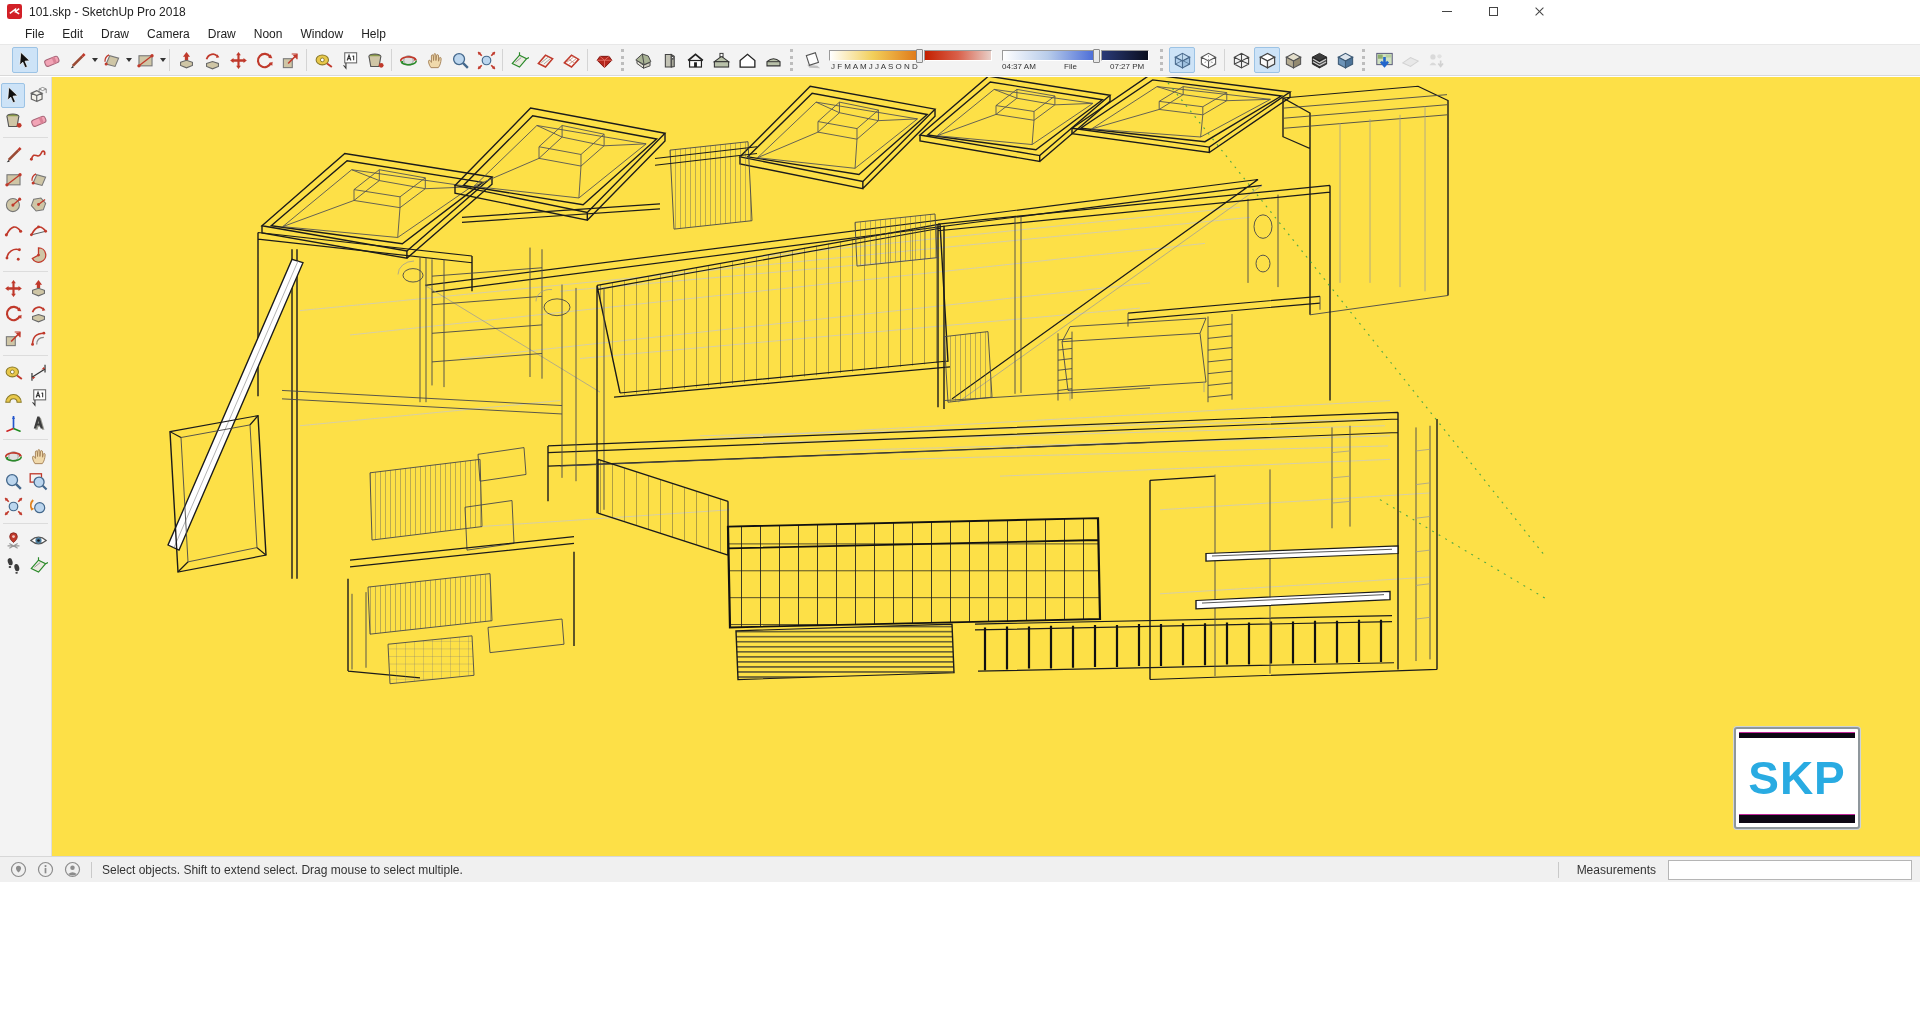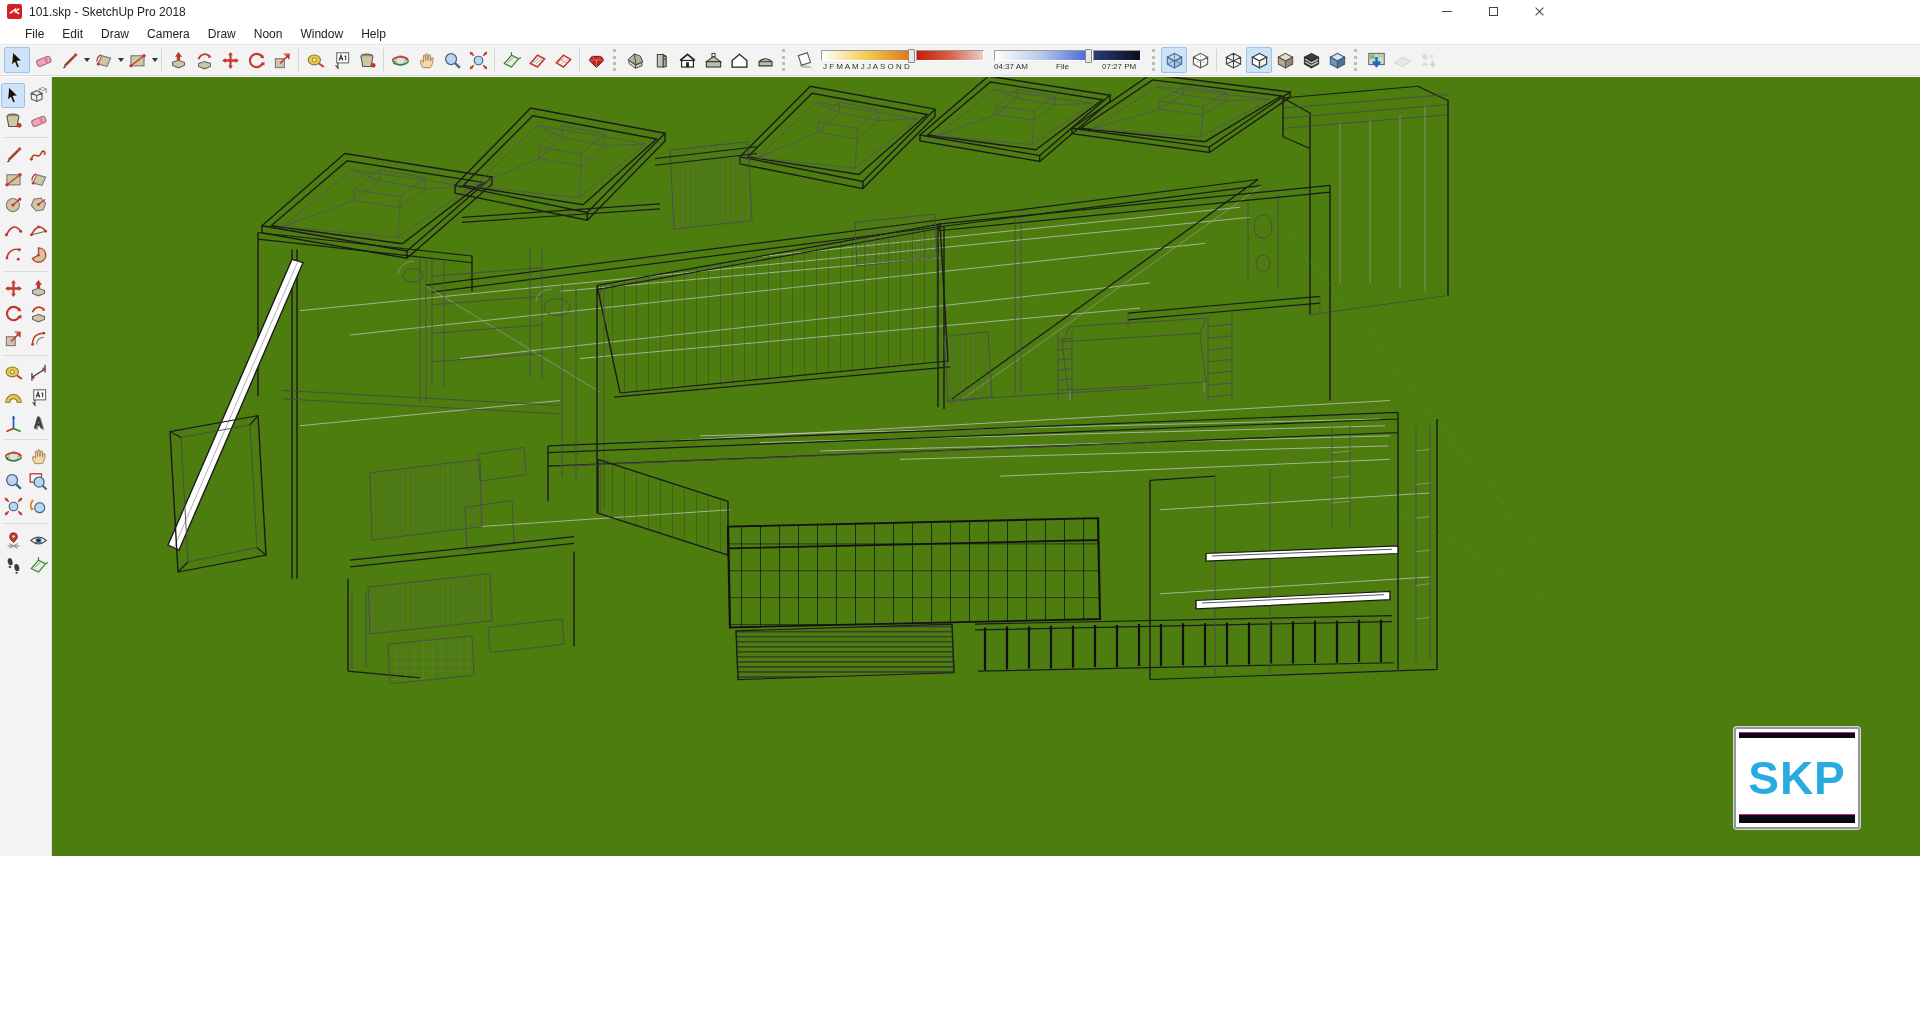--- a/index.html
+++ b/index.html
@@ -16,21 +16,21 @@
   .ic-max { width:9px; height:9px; border:1px solid #444; }
   .ic-close { position:relative; width:11px; height:11px; }
   .ic-close:before,.ic-close:after { content:""; position:absolute; left:5px; top:0; width:1px; height:11px; background:#444; }
   .ic-close:before { transform:rotate(45deg); } .ic-close:after { transform:rotate(-45deg); }
 
   
   .menubar { height:22px; background:#ffffff; display:flex; align-items:center; padding-left:16px; border-bottom:1px solid #e8e8e8; }
   .menubar span { font-size:12px; color:#222; padding:2px 9px; cursor:default; }
 
   
-  .toolbar { height:31px; background:#f3f3f3; border-bottom:1px solid #d9d9d9; display:flex; align-items:center; padding-left:4px; white-space:nowrap; }
+  .toolbar { height:31px; background:#f3f3f3; border-bottom:1px solid #d9d9d9; display:flex; align-items:center; padding-left:12px; white-space:nowrap; }
   .tb { width:26px; height:26px; display:inline-flex; align-items:center; justify-content:center; border:1px solid transparent; border-radius:2px; position:relative; flex:0 0 auto; }
   .tb svg { width:19px; height:19px; }
   .tb.active { background:#cde3f7; border-color:#9cc3e5; }
   .tb.disabled { opacity:.45; }
   .tbdiv { width:1px; height:22px; background:#d4d4d4; margin:0 3px; flex:0 0 auto; }
   .grip { width:5px; height:22px; margin:0 4px; border-left:3px dotted #bdbdbd; flex:0 0 auto; }
   .dd { width:0; height:0; border-left:3.5px solid transparent; border-right:3.5px solid transparent; border-top:4px solid #333; margin-left:2px; flex:0 0 auto; }
 
   .slider { position:relative; height:22px; flex:0 0 auto; margin:0 4px; }
   .slider .bar { position:absolute; top:1px; height:11px; border:1px solid #9a9a9a; border-bottom-color:#fff; border-right-color:#fff; }
@@ -40,21 +40,21 @@
 
   
   .lefttools { position:absolute; left:0; top:77px; bottom:26px; width:52px; background:#f3f3f3; border-right:1px solid #ddd; padding-top:6px; }
   .ltrow { display:flex; justify-content:center; gap:1px; }
   .lt { width:24px; height:25px; display:flex; align-items:center; justify-content:center; border:1px solid transparent; border-radius:2px; }
   .lt svg { width:19px; height:19px; }
   .lt.active { background:#cde3f7; border-color:#9cc3e5; }
   .ltsep { height:1px; background:#dcdcdc; margin:4px 3px; }
 
   
-  .canvas { position:absolute; left:52px; top:77px; right:0; bottom:26px; background:#4d7c0f; overflow:hidden;text-align:center; }
+  .canvas { position:absolute; left:52px; top:77px; right:0; bottom:26px; background:#fde047; overflow:hidden;text-align:center; }
   .canvas svg.scene { position:absolute; left:0; top:0; width:100%; height:100%; }
   .k  { stroke:#1b1b1b; stroke-width:1.4; fill:none; }
   .k2 { stroke:#111;    stroke-width:2.2; fill:none; }
   .m  { stroke:#4a4a4a; stroke-width:1;   fill:none; }
   .f  { stroke:#9a9a9a; stroke-width:.8;  fill:none; }
   .xf { stroke:#c9c9c9; stroke-width:.8;  fill:none; }
   .wh { fill:#ffffff; stroke:#1b1b1b; stroke-width:1.4; }
   .g  { stroke:#2f9e44; stroke-width:1.2; stroke-dasharray:2 6; fill:none; opacity:.85; }
 
   
@@ -997,14 +997,32 @@
         <path class="g" d="M1168 92 L1545 655 M1380 588 L1549 708"></path>
       </g>
     </svg>
 
     <div class="wm">
       <div class="bars"></div>
       <span class="txt">SKP</span>
     </div>
   </div>
 
+  <div class="statusbar">
+    <svg class="sb-ic">
+        <use href="#s-geo"></use>
+      </svg>
+    <svg class="sb-ic">
+        <use href="#s-info"></use>
+      </svg>
+    <svg class="sb-ic">
+        <use href="#s-user"></use>
+      </svg>
+    <div class="sbdiv"></div>
+    <span class="sb-hint">Select objects. Shift to extend select. Drag mouse to select multiple.</span>
+    <div class="sb-right">
+      <div class="sbdiv"></div>
+      <span class="sb-meas">Measurements</span>
+      <input class="sb-input" type="text" value="" style="">
+    </div>
+  </div>
 
 </div>
 
 </body></html>

